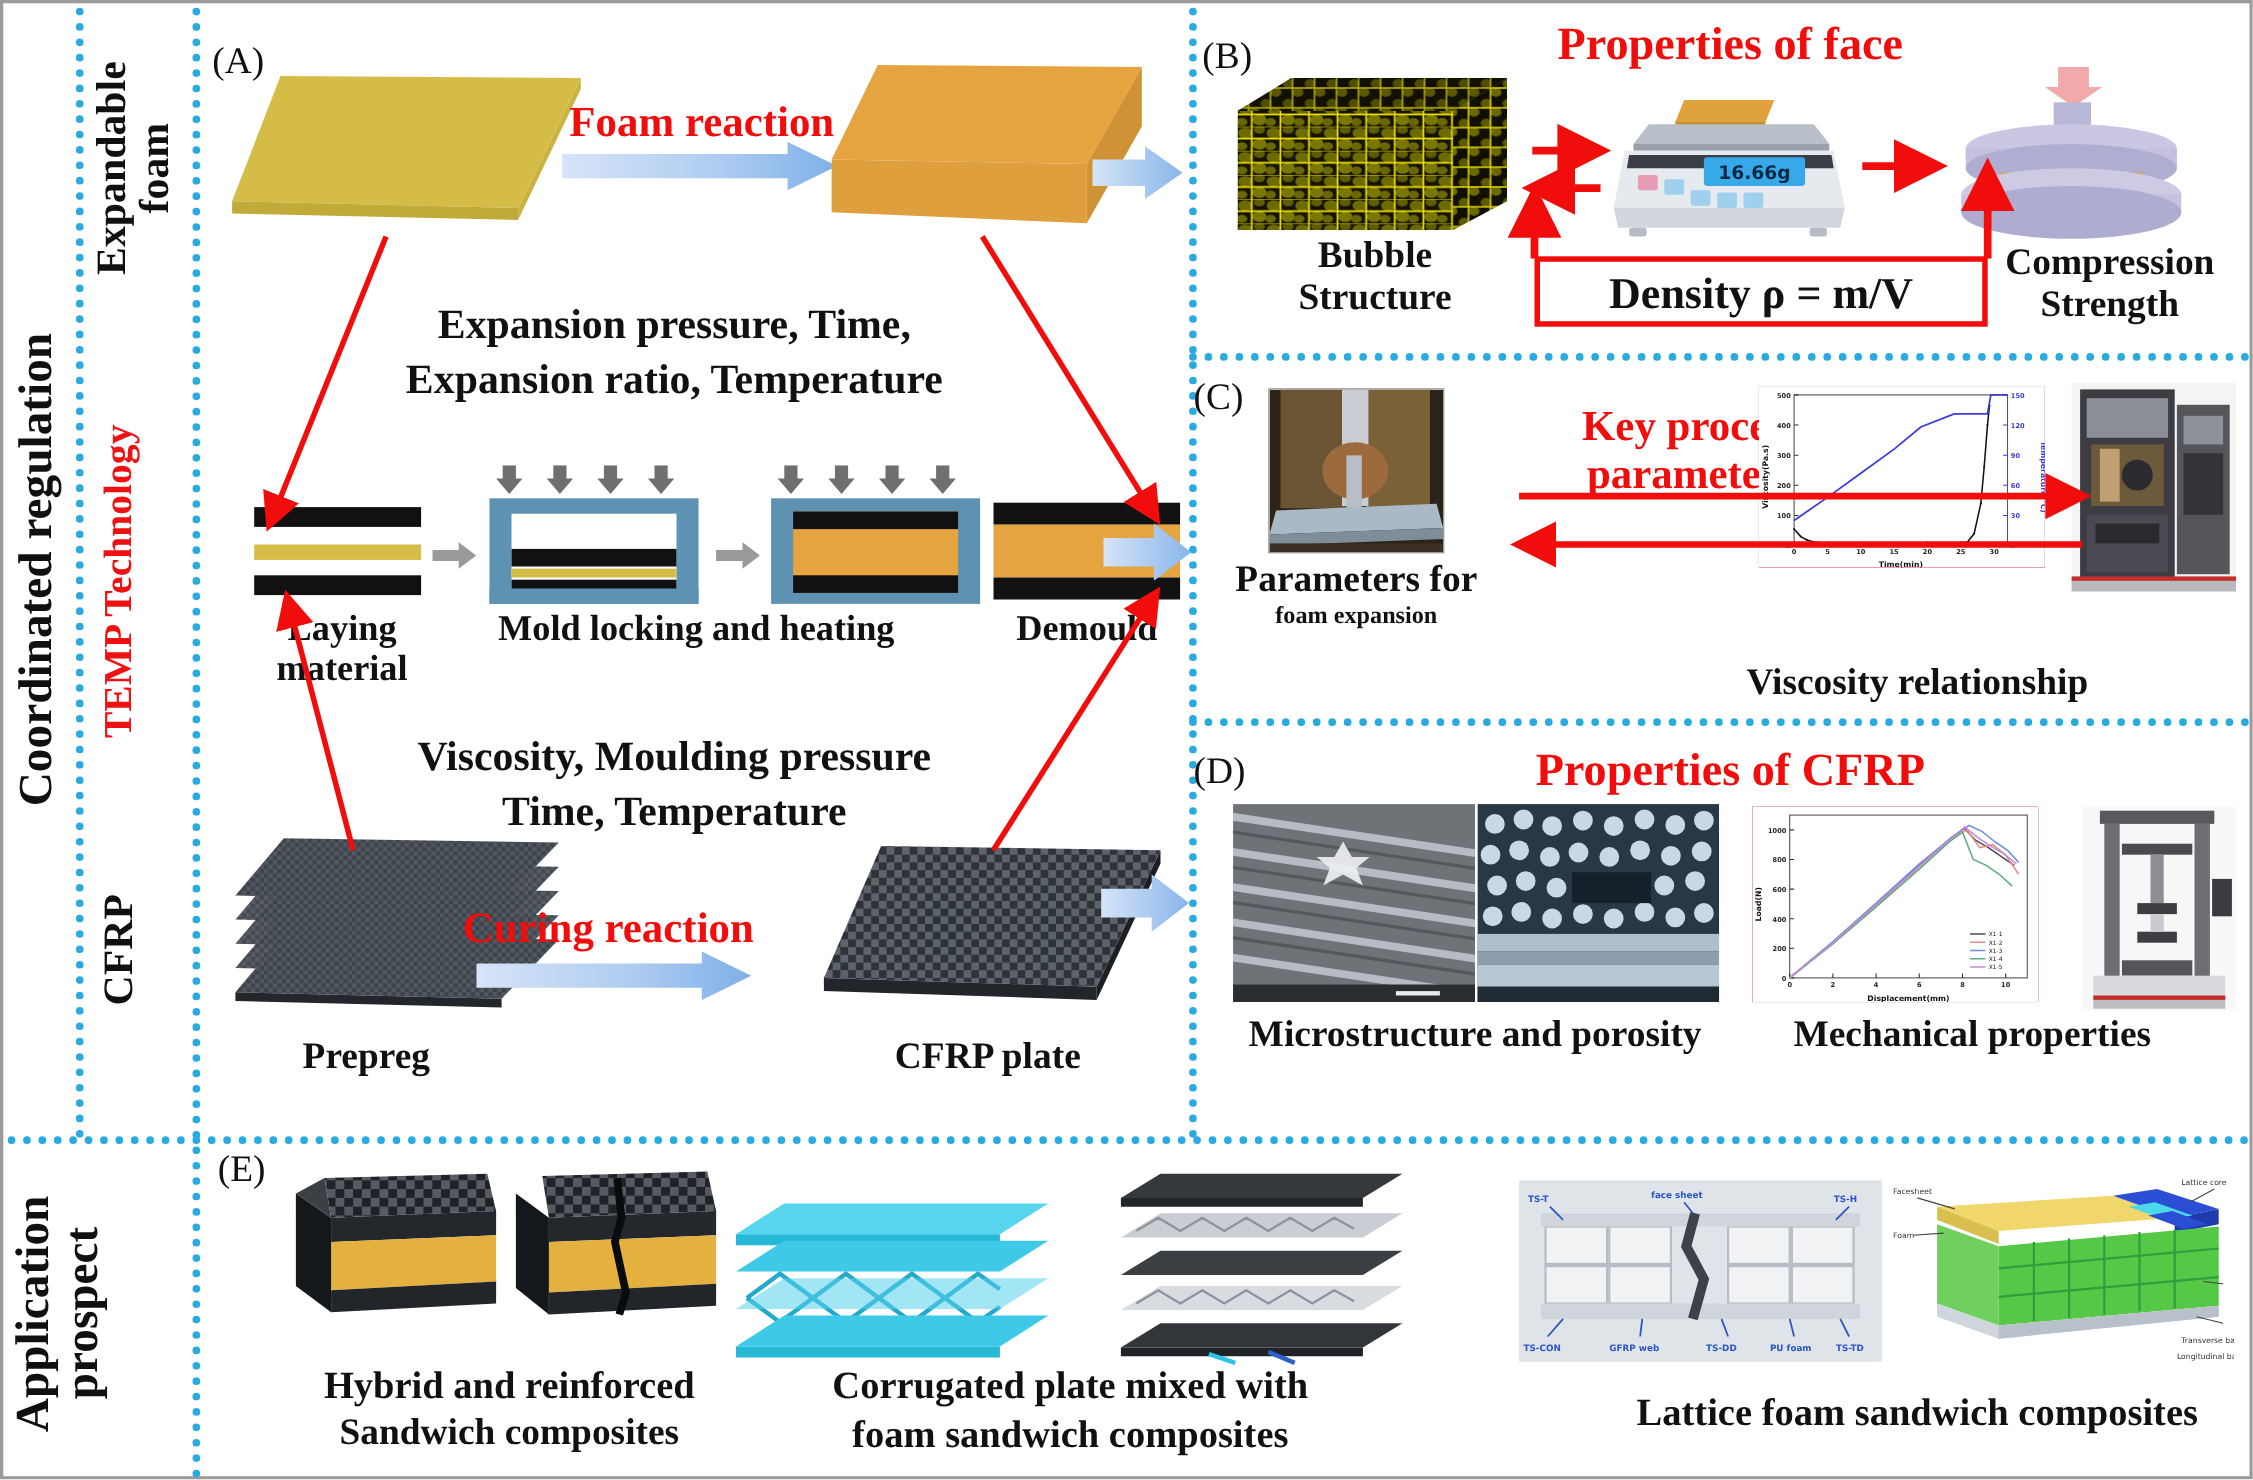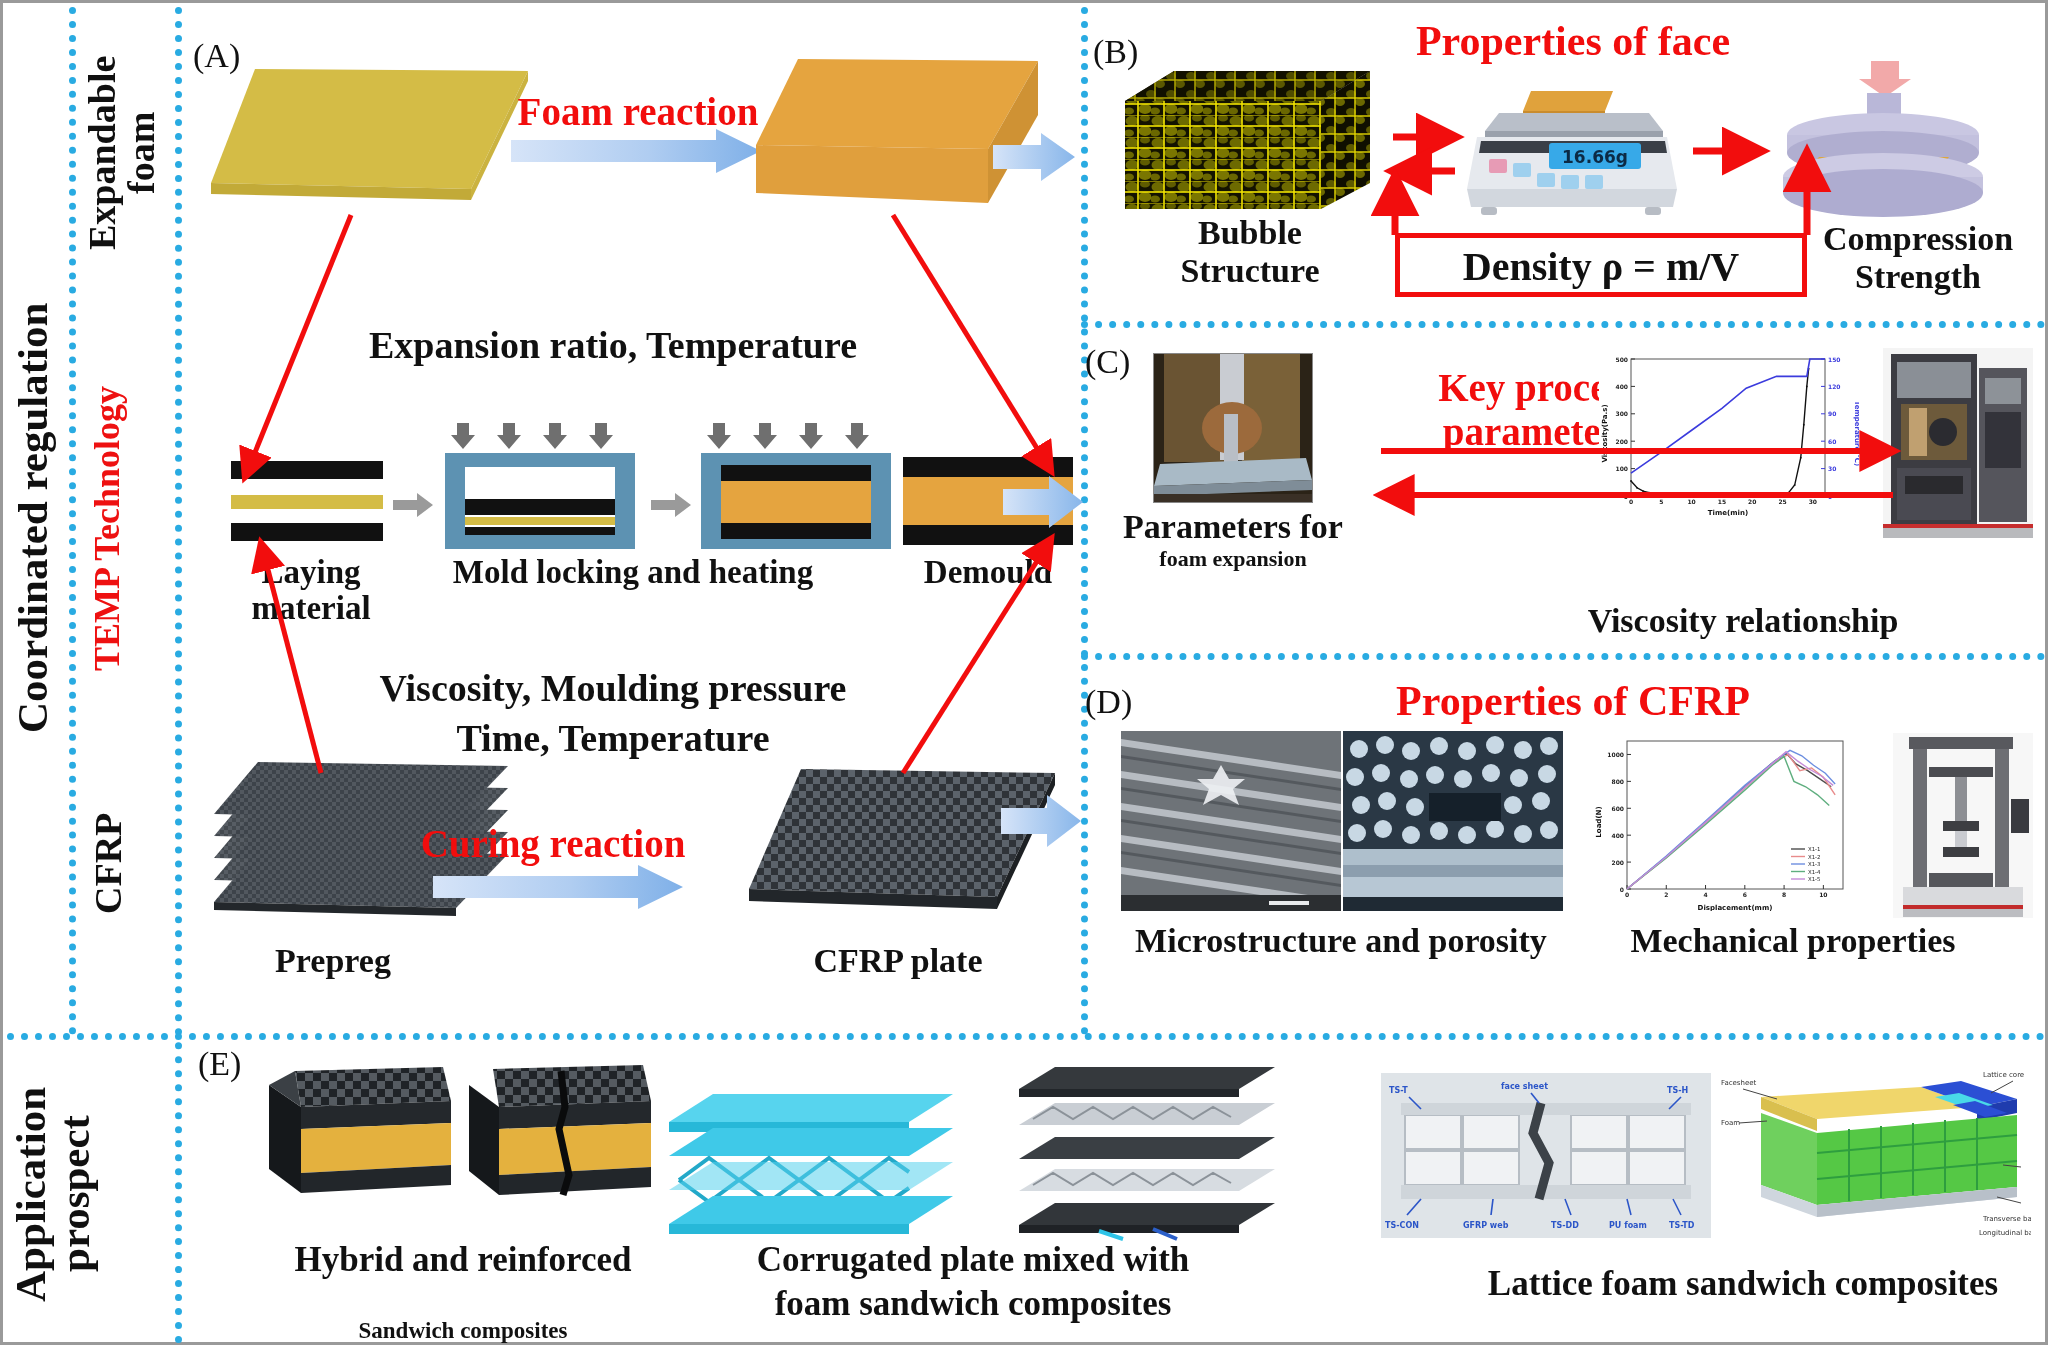--- a/index.html
+++ b/index.html
@@ -149,20 +149,21 @@
       <defs>
           <linearGradient id="bg2" x1="0" y1="0" x2="1" y2="0">
         <stop offset="0%" stop-color="#d6e4f8"></stop>
             <stop offset="100%" stop-color="#88b6ea"></stop>
           </linearGradient>
         </defs>
       <polygon points="0,14 48,14 48,2 82,26 48,50 48,38 0,38" fill="url(#bg2)"></polygon>
     </svg>
   </div>
 
+  <div class="txt" style="left:300px; top:272px; width:620px; font-size:38px;">Expansion pressure, Time,</div>
   <div class="txt" style="left:300px; top:322px; width:620px; font-size:38px;">Expansion ratio, Temperature</div>
 
   <div class="mold" style="left:228px; top:458px; width:152px; height:88px;">
     <svg width="152" height="88" viewBox="0 0 152 88">
       <rect x="0" y="0" width="152" height="18" fill="#111"></rect>
       <rect x="0" y="34" width="152" height="14" fill="#d4bc46"></rect>
       <rect x="0" y="62" width="152" height="18" fill="#111"></rect>
     </svg>
   </div>
   <div class="txt wrap" style="left:238px; top:552px; width:140px; font-size:33px;">Laying</div>
@@ -656,21 +657,21 @@
       <polygon points="34,44 186,38 186,60 34,66" fill="#24282c"></polygon>
       <polygon points="34,66 186,60 186,104 34,112" fill="#e4b13e"></polygon>
       <polygon points="34,112 186,104 186,124 34,132" fill="#22262a"></polygon>
       <polygon points="4,22 34,44 34,132 4,108" fill="#15181b"></polygon>
 
       <path d="M96 8 L100 44 L94 66 L104 112 L98 132" stroke="#0a0b0c" stroke-width="7" fill="none"></path>
     </svg>
   </div>
 
   <div class="cap" style="left:215px; top:1238px; width:490px; font-size:35px;">Hybrid and reinforced</div>
-  <div class="cap" style="left:215px; top:1282px; width:490px; font-size:23px;margin-top:34px;">Sandwich composites</div>
+  <div class="cap" style="left:215px; top:1282px; width:490px; font-size:34px;">Sandwich composites</div>
 
   <div class="simg" style="left:650px; top:1085px; width:330px; height:150px;">
     <svg width="330" height="150" viewBox="0 0 330 150">
       <polygon points="60,6 300,6 256,34 16,34" fill="#57d4ee"></polygon>
       <polygon points="16,34 256,34 256,44 16,44" fill="#27b8d8"></polygon>
       <polygon points="60,40 300,40 256,68 16,68" fill="#3fc9e8"></polygon>
       <g stroke="#23a9c9" stroke-width="4" fill="none">
         <path d="M26 92 L56 70 L86 92 L116 70 L146 92 L176 70 L206 92 L236 70 L256 84"></path>
         <path d="M26 92 L56 114 L86 92 L116 114 L146 92 L176 114 L206 92 L236 114 L256 100"></path>
       </g>

